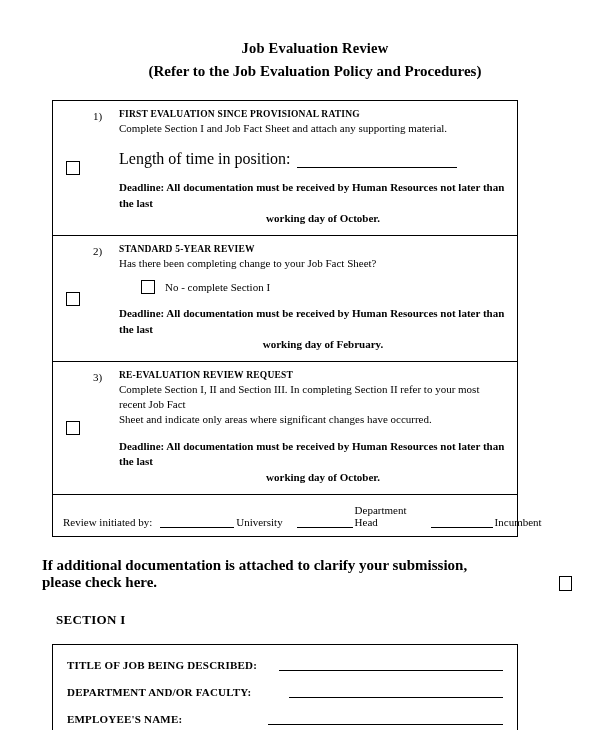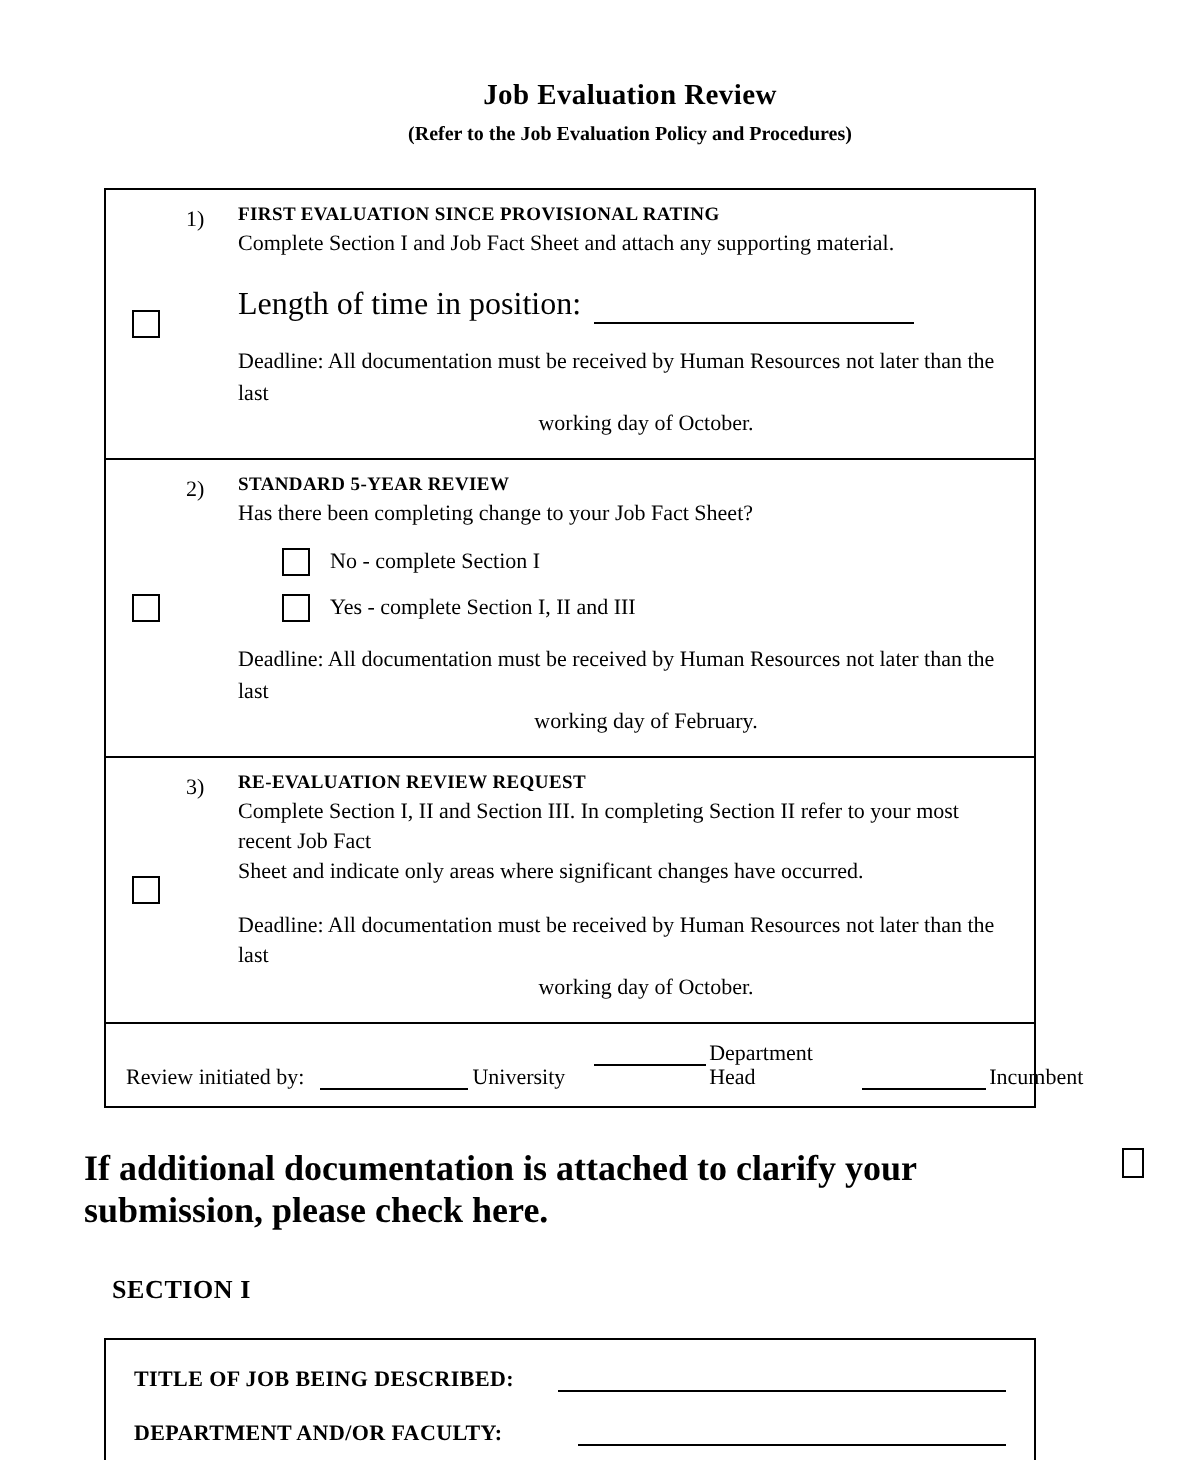--- a/index.html
+++ b/index.html
@@ -34,21 +34,21 @@
     padding-left: 30px;
   }
   .doc-title {
     font-size: 14.5px;
     font-weight: bold;
     letter-spacing: 0.2px;
     margin: 22px 0 0 0;
     line-height: 1.2;
   }
   .doc-subtitle {
-    font-size: 10px;
+    font-size: 15px;
     font-weight: bold;
     margin: 5px 0 0 0;
     line-height: 1.2;
   }
 
   
   .main-box {
     margin-top: 20px;
     margin-left: 24px;
     width: 466px;
@@ -104,21 +104,21 @@
     align-items: flex-end;
   }
   .rule {
     display: inline-block;
     border-bottom: 1px solid #000;
     height: 11px;
     margin-left: 6px;
   }
   .deadline {
     font-size: 11px;
-    font-weight: normal;
+    font-weight: bold;
     margin: 12px 0 0 0;
     line-height: 1.4;
   }
   .deadline .ind {
     display: block;
     text-align: center;
     padding-left: 20px;
   }
   .opt-line {
     display: flex;
@@ -135,34 +135,35 @@
   
   .initiated {
     display: flex;
     align-items: flex-end;
     font-size: 11px;
     padding: 9px 8px 8px 10px;
   }
   .initiated .lbl { white-space: nowrap; }
   .sig {
     display: inline-flex;
+    align-items: flex-end;
   }
   .sig .line {
     border-bottom: 1px solid #000;
     height: 11px;
   }
   .sig .cap { padding-left: 2px; }
 
   
   .additional {
     margin: 20px 0 0 14px;
-    font-size: 18px;
-    font-weight: bold;
-    display: flex;
-    align-items: flex-start;
+    font-size: 15px;
+    font-weight: bold;
+    display: flex;
+    align-items: flex-end;
     gap: 48px;
   }
   .additional .checkbox {
     width: 13px;
     height: 13px;
     margin-left: 12px;
   }
 
   
   .section-title {
@@ -233,24 +234,20 @@
         <div class="cb-col">
           <span class="checkbox"></span>
         </div>
         <div class="num-col">2)</div>
         <div class="body-col">
           <p class="sec-head">STANDARD 5-YEAR REVIEW</p>
           <p class="sec-text">Has there been completing change to your Job Fact Sheet?</p>
           <div class="opt-line">
             <span class="checkbox"></span>
             <span>No - complete Section I</span>
-          </div>
-          <div class="opt-line">
-            <span class="checkbox"></span>
-            <span>Yes - complete Section I, II and III</span>
           </div>
           <div class="deadline">
             <span>Deadline:  All documentation must be received by Human Resources not later than the last</span>
             <span class="ind">working day of February.</span>
           </div>
         </div>
       </div>
 
       <div class="row">
         <div class="cb-col">

